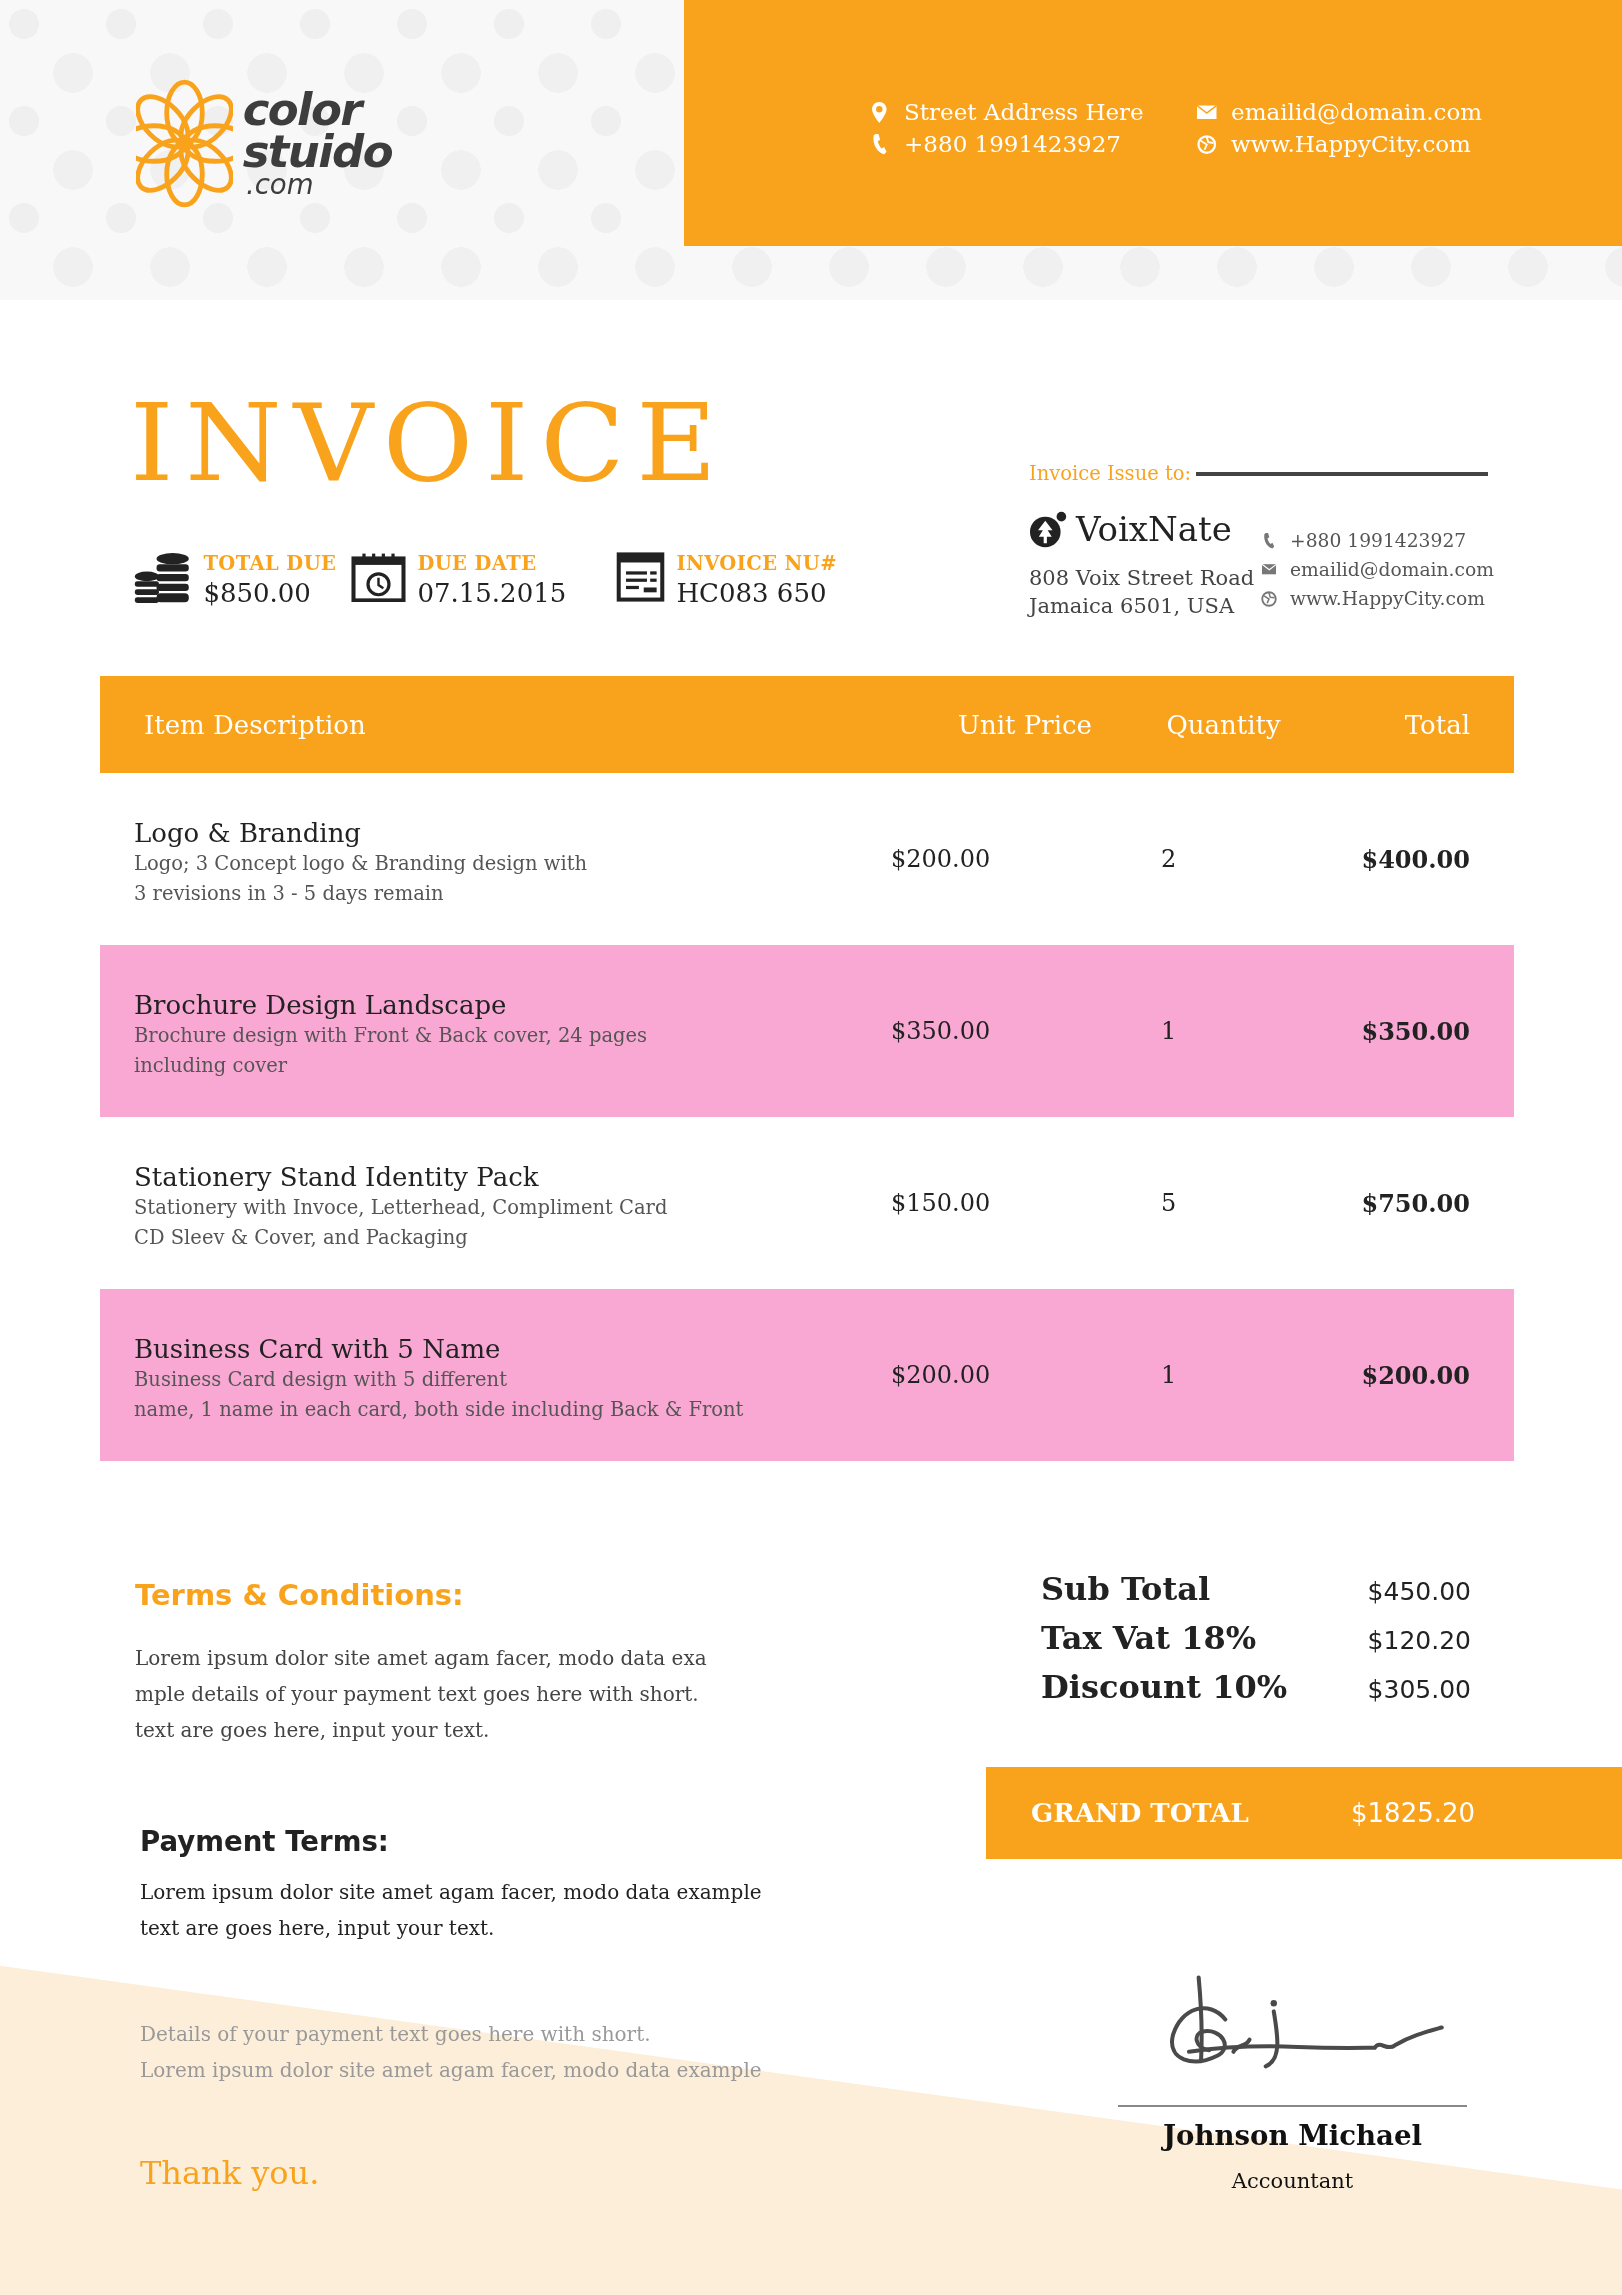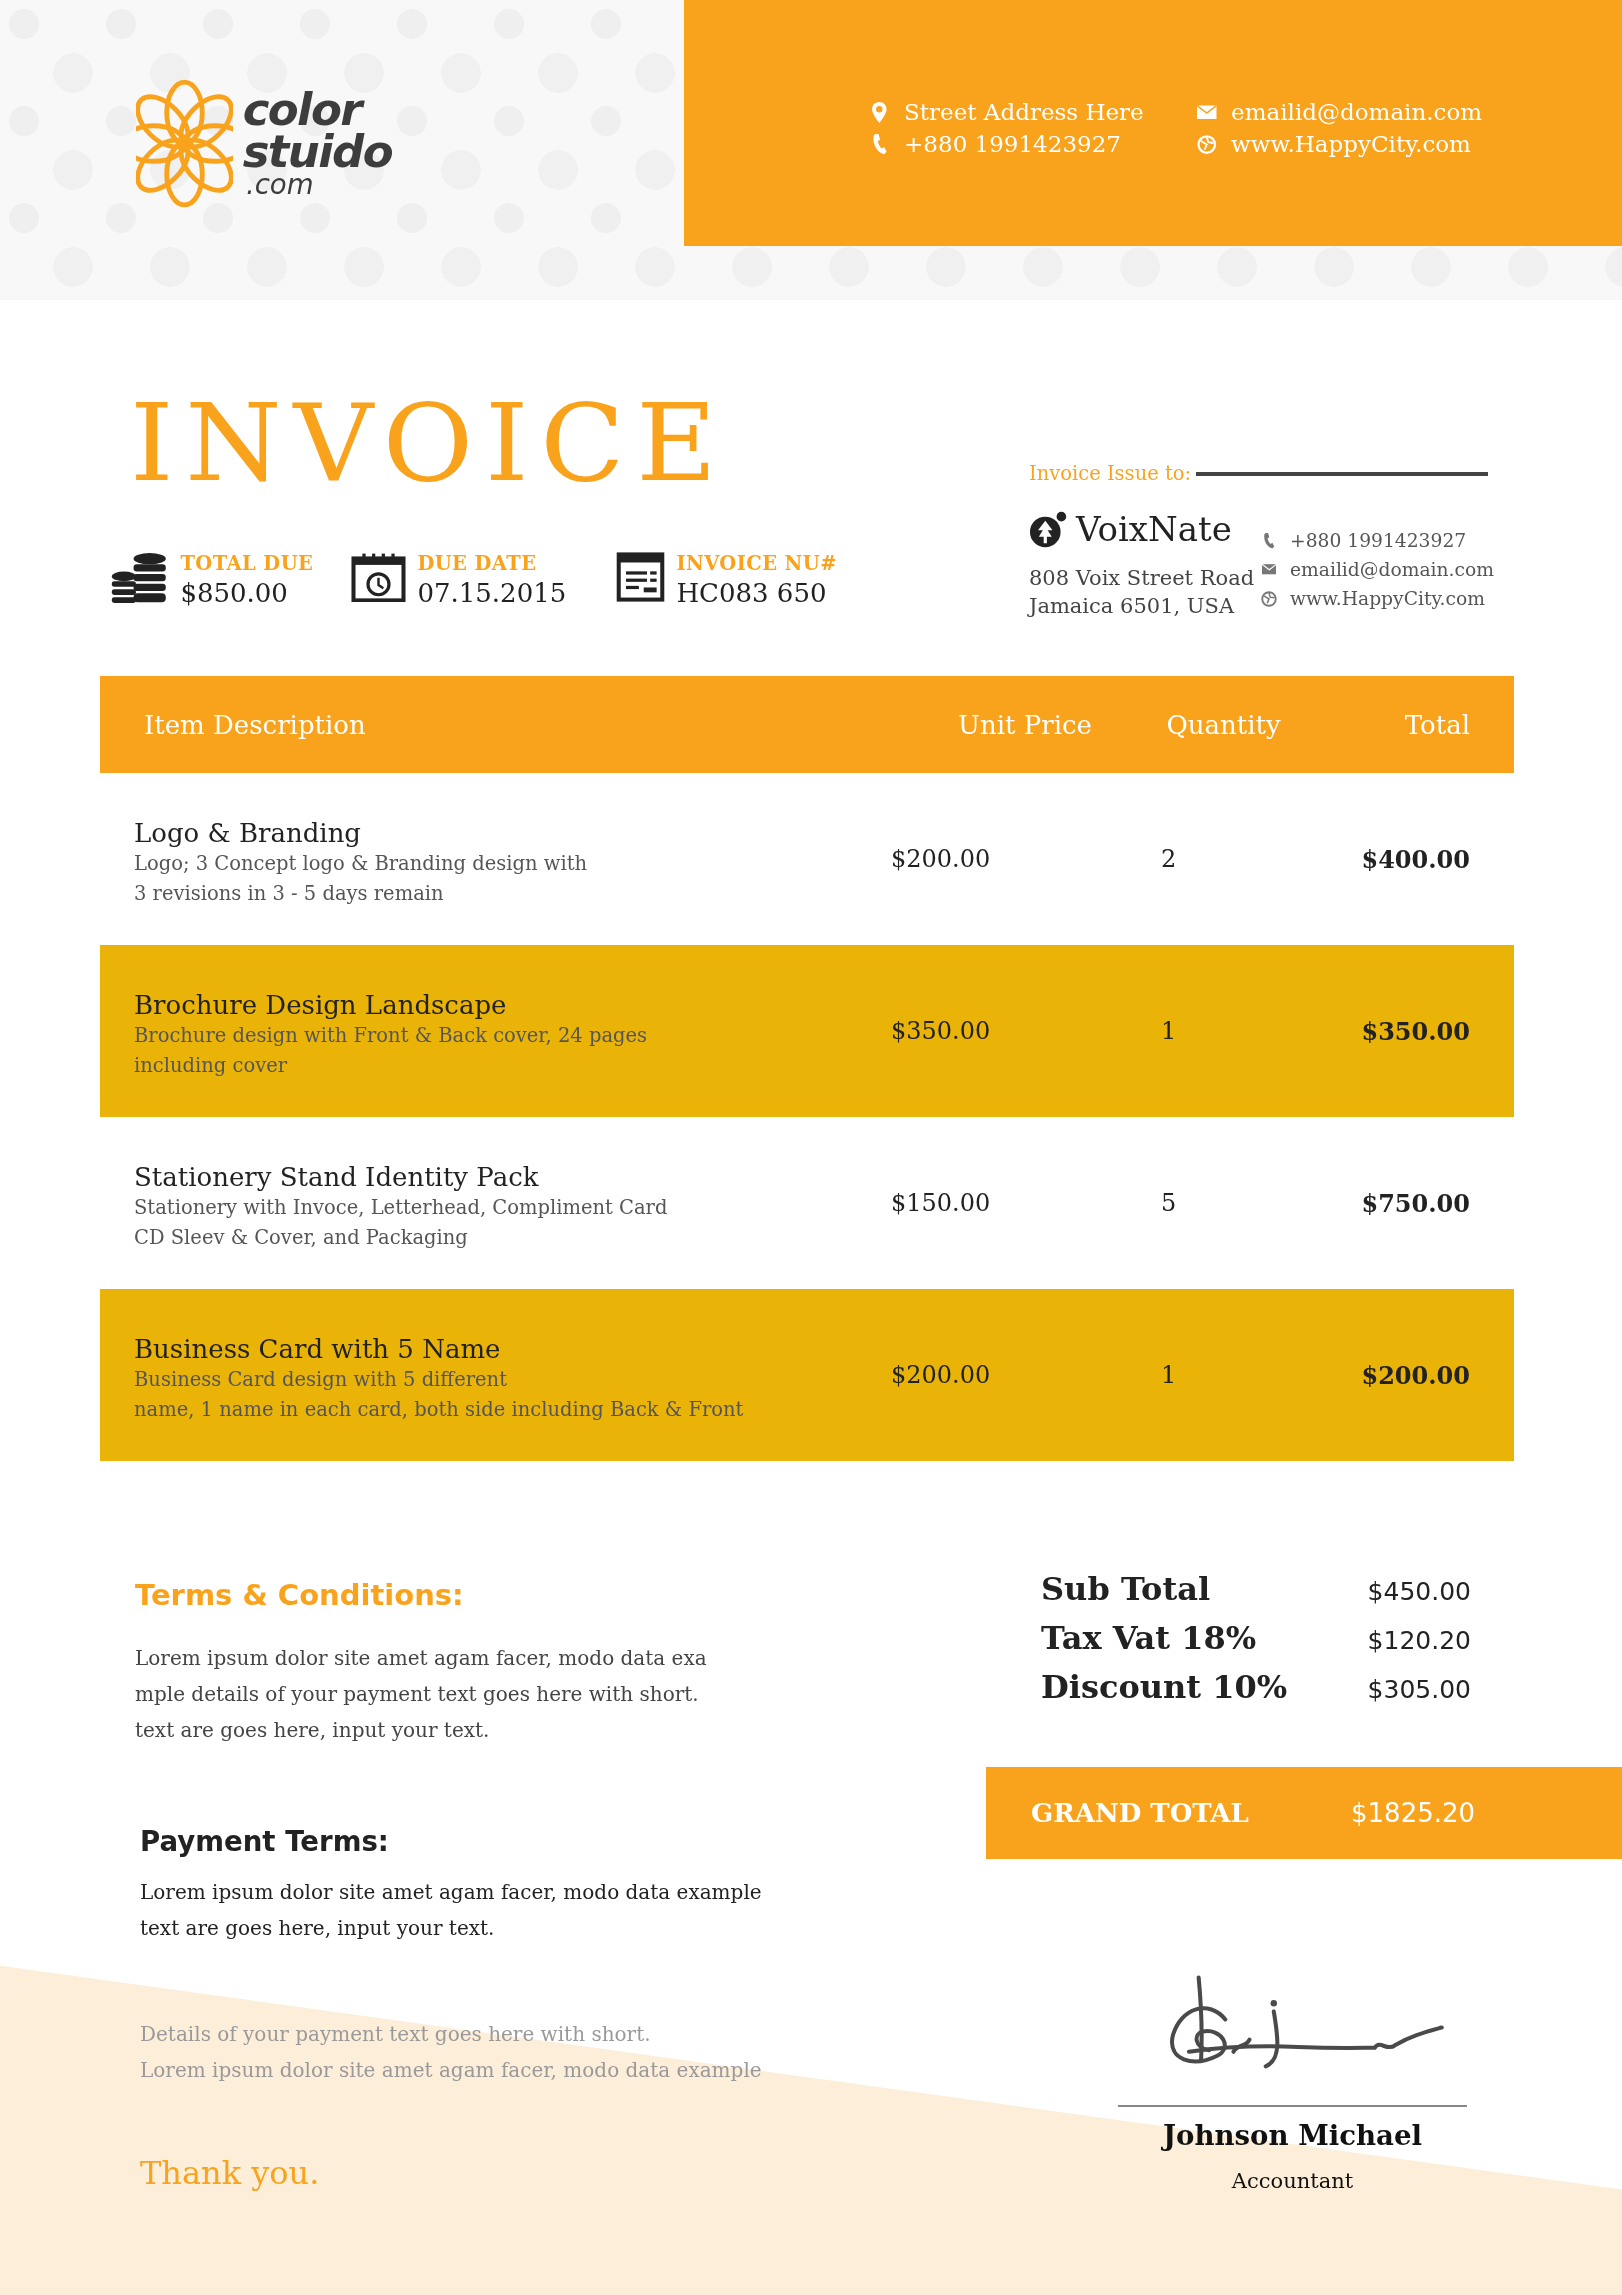--- a/index.html
+++ b/index.html
@@ -49,21 +49,21 @@
     .client-contacts .ico { width: 16px; margin-right: 13px; display: inline-flex; justify-content: center; }
 
     .table { position: absolute; left: 100px; top: 676px; width: 1414px; }
     .thead { height: 97px; background: #f9a31d; display: flex; align-items: center; color: #fff; font-size: 26px; }
     .col-desc { width: 730px; padding-left: 44px; }
     .col-price { width: 276px; text-align: center; }
     .col-qty { width: 235px; text-align: center; }
     .col-total { width: 173px; text-align: right; padding-right: 44px; }
     .thead .col-price { padding-left: 114px; }
     .trow { height: 172px; display: flex; align-items: center; position: relative; }
-    .trow.alt { background: #eab308; }
+    .trow.alt { background: #f9a8d4; }
     .trow .desc { position: absolute; left: 34px; top: 45px; }
     .trow .title { font-size: 26px; color: #222; }
     .trow .sub { font-size: 19.5px; color: #555; line-height: 30px; margin-top: 1px; }
     .trow .num { position: absolute; top: 0; height: 100%; display: flex; align-items: center; font-size: 24px; color: #222; }
     .trow .price { left: 791px; }
     .trow .qty { left: 1061px; }
     .trow .tot { right: 44px; font-weight: bold; }
 
     .terms-title { position: absolute; left: 135px; top: 1578px; font-family: "DejaVu Sans", sans-serif; font-weight: bold; font-size: 29px; color: #f9a31d; }
     .terms-body { position: absolute; left: 135px; top: 1640px; width: 616px; font-family: "DejaVu Serif", serif; font-size: 20px; color: #444; line-height: 36px; }
@@ -152,21 +152,21 @@
           <circle cx="13" cy="13" r="11" fill="none" stroke="#fff" stroke-width="3"></circle>
           <path d="M5 8l8 5-3 7M13 3l2 7 7 1" stroke="#fff" stroke-width="2.5" fill="none"></path>
         </svg>
     </span>
     <span>www.HappyCity.com</span>
   </div>
 </div>
 
 <div class="invoice-title">INVOICE</div>
 
-<div class="meta" style="left:111px;justify-content:space-between;">
+<div class="meta" style="left:134px;justify-content:space-between;">
   <span class="ico">
     <svg width="58" height="52" viewBox="0 0 72 64">
       <g fill="#222">
         <ellipse cx="16" cy="30" rx="15" ry="6"></ellipse>
           <rect x="1" y="36" width="30" height="7" rx="3"></rect>
           <rect x="1" y="46" width="30" height="7" rx="3"></rect>
           <rect x="1" y="56" width="30" height="7" rx="3"></rect>
         <ellipse cx="48" cy="8" rx="20" ry="7"></ellipse>
           <rect x="28" y="15" width="40" height="9" rx="4"></rect>
           <rect x="28" y="27" width="40" height="9" rx="4"></rect>

